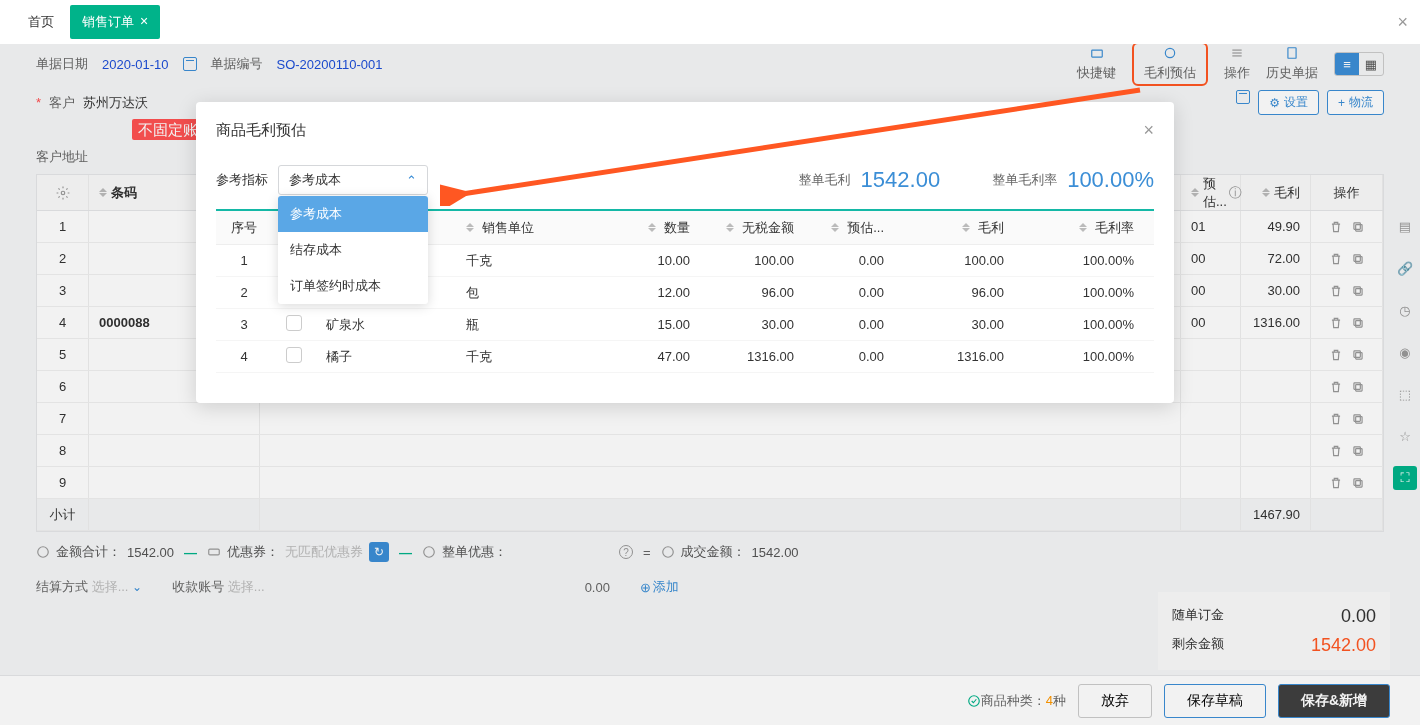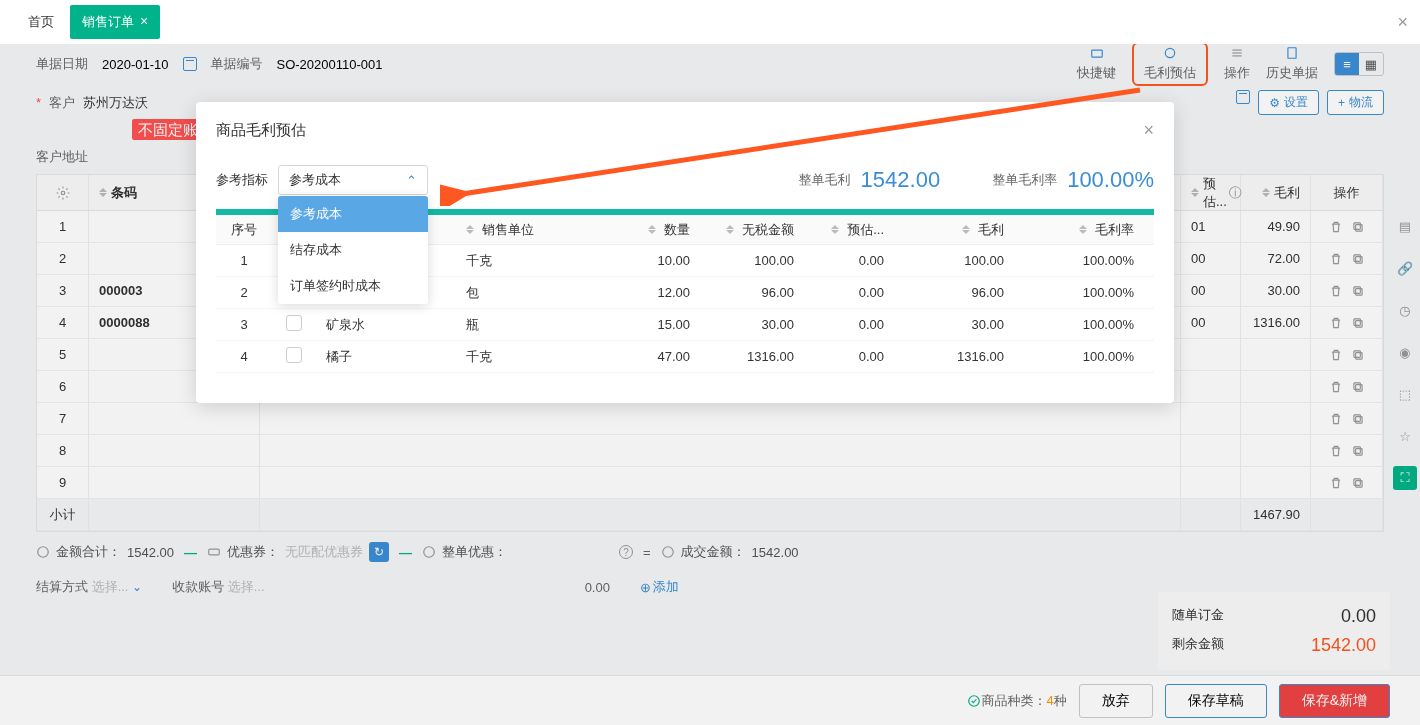--- a/index.html
+++ b/index.html
@@ -8,21 +8,21 @@
     
     .top-tabs { height: 44px; background: #fff; display: flex; align-items: center; padding: 0 12px; position: relative; }
     .top-tabs .home-tab { padding: 0 16px; color: #333; }
     .top-tabs .active-tab { background: #00b38a; color: #fff; padding: 8px 12px; border-radius: 2px; display: flex; align-items: flex-start; gap: 6px; }
     .top-tabs .active-tab .close { font-size: 14px; color: #fff; cursor: pointer; }
     .top-close { position: absolute; right: 12px; top: 12px; font-size: 18px; color: #999; cursor: pointer; }
     
     
     .header-info { height: 40px; display: flex; align-items: center; padding: 0 36px; gap: 14px; color: #555; }
     .header-info .label { color: #666; }
-    .header-info .value { color: #000000; }
+    .header-info .value { color: #1d4ed8; }
     .cal-icon { display: inline-block; width: 14px; height: 14px; border: 1.5px solid #3b8ed6; border-radius: 2px; position: relative; }
     .cal-icon::before { content: ""; position: absolute; left: 2px; right: 2px; top: 2px; height: 1px; background: #3b8ed6; }
     .header-actions { margin-left: auto; display: flex; align-items: center; gap: 16px; font-size: 13px; }
     .header-actions .act { display: flex; align-items: center; gap: 4px; color: #666; cursor: pointer; flex-direction: column; }
     .header-actions .act svg { width: 14px; height: 14px; }
     .profit-highlight { border: 2px solid #ff5722; border-radius: 6px; padding: 2px 10px; color: #666; display: flex; align-items: center; gap: 4px; }
     .view-toggle { display: flex; border: 1px solid #ccc; border-radius: 3px; overflow: hidden; }
     .view-toggle span { width: 24px; height: 22px; display: flex; align-items: center; justify-content: center; }
     .view-toggle .on { background: #3b8ed6; color: #fff; }
     
@@ -73,21 +73,21 @@
     .summary-box .srow { display: flex; justify-content: space-between; padding: 4px 0; }
     .summary-box .srow .amt-red { color: #ff5722; font-size: 18px; }
     .summary-box .srow .amt { font-size: 18px; color: #333; }
     
     
     .bottom-bar { position: absolute; bottom: 0; left: 0; right: 0; height: 50px; border-top: 1px solid #e5e6e8; background: #fff; display: flex; align-items: center; padding: 0 30px; gap: 12px; }
     .prod-count { margin-left: auto; color: #666; display: flex; align-items: center; gap: 0; }
     .prod-count svg { width: 14px; height: 14px; color: #00b38a; }
     .btn { padding: 7px 22px; border-radius: 3px; border: 1px solid #ccc; background: #fff; cursor: pointer; font-size: 14px; }
     .btn-outline { border-color: #3b8ed6; color: #000000; }
-    .btn-primary { background: #ef4444; border-color: #3b8ed6; color: #fff; }
+    .btn-primary { background: #404040; border-color: #3b8ed6; color: #fff; font-weight: bold; }
     
     
     .right-rail { position: absolute; right: 0; top: 44px; width: 30px; background: #f5f6f7; display: flex; flex-direction: column; align-items: center; padding-top: 170px; gap: 18px; }
     .right-rail .ritem { width: 24px; height: 24px; display: flex; align-items: center; justify-content: center; color: #999; cursor: pointer; }
     .right-rail .ritem.active { background: #00b38a; color: #fff; border-radius: 3px; }
     
     
     .modal-backdrop { position: absolute; inset: 44px 0 0 0; background: rgba(0,0,0,0.05); z-index: 10; }
     .modal { position: absolute; left: 196px; top: 102px; right: 246px; background: #fff; border-radius: 4px; box-shadow: 0 4px 20px rgba(0,0,0,.15); z-index: 20; }
     .modal-title { padding: 18px 20px; font-size: 15px; font-weight: 500; display: flex; align-items: center; }
@@ -97,21 +97,21 @@
     .metric-sel { width: 150px; height: 30px; border: 1px solid #d5d7da; border-radius: 3px; padding: 0 10px; display: flex; align-items: center; justify-content: space-between; cursor: pointer; }
     .metric-sel .chev { color: #3b8ed6; }
     .sel-drop { position: absolute; top: 31px; left: 0; width: 150px; background: #fff; box-shadow: 0 2px 12px rgba(0,0,0,.15); z-index: 30; border-radius: 3px; overflow: hidden; }
     .sel-drop .opt { padding: 9px 12px; cursor: pointer; }
     .sel-drop .opt.selected { background: #5aa7e6; color: #fff; }
     .modal-stats .spacer { flex: 1; }
     .stat-lbl { color: #666; margin-left: 20px; }
     .stat-val { color: #3b8ed6; font-size: 22px; }
     
     .modal-table { padding: 0 20px 30px; }
-    .mthead { display: flex; background: #fafafa; height: 36px; align-items: center; border-top: 6px solid #14b8a6; border-bottom: 1px solid #eee; }
+    .mthead { display: flex; background: #fafafa; height: 36px; align-items: center; border-top: 2px solid #14b8a6; border-bottom: 1px solid #eee; }
     .mthead > div { padding: 0 10px; display: flex; align-items: center; gap: 4px; }
     .mtrow { display: flex; height: 32px; align-items: center; border-bottom: 1px solid #f5f5f5; }
     .mtrow > div { padding: 0 10px; }
     .mc-idx { width: 56px; justify-content: center; text-align: center; }
     .mc-chk { width: 44px; justify-content: center; text-align: center; }
     .mc-name { width: 140px; }
     .mc-unit { width: 140px; }
     .mc-qty { width: 104px; text-align: right; justify-content: flex-end; }
     .mc-amt { width: 104px; text-align: right; justify-content: flex-end; }
     .mc-est { width: 90px; text-align: right; justify-content: flex-end; }
@@ -258,21 +258,20 @@
             <path d="M5 7h14M9 7V4h6v3M7 7l1 13h8l1-13"></path>
           </svg>
       <svg class="mini-icon" viewBox="0 0 24 24" fill="none" stroke="currentColor" stroke-width="2">
             <rect x="8" y="8" width="11" height="11" rx="1"></rect>
             <rect x="5" y="5" width="11" height="11" rx="1"></rect>
           </svg>
     </div>
       </div>
       <div class="grid-row">
         <div class="c-idx">3</div>
-    <div class="c-code">000003</div>
     <div style="flex:6"></div>
     <div class="c-est">00</div>
     <div class="c-profit">30.00</div>
     <div class="c-ops">
       <svg class="mini-icon" viewBox="0 0 24 24" fill="none" stroke="currentColor" stroke-width="2">
             <path d="M5 7h14M9 7V4h6v3M7 7l1 13h8l1-13"></path>
           </svg>
       <svg class="mini-icon" viewBox="0 0 24 24" fill="none" stroke="currentColor" stroke-width="2">
             <rect x="8" y="8" width="11" height="11" rx="1"></rect>
             <rect x="5" y="5" width="11" height="11" rx="1"></rect>

